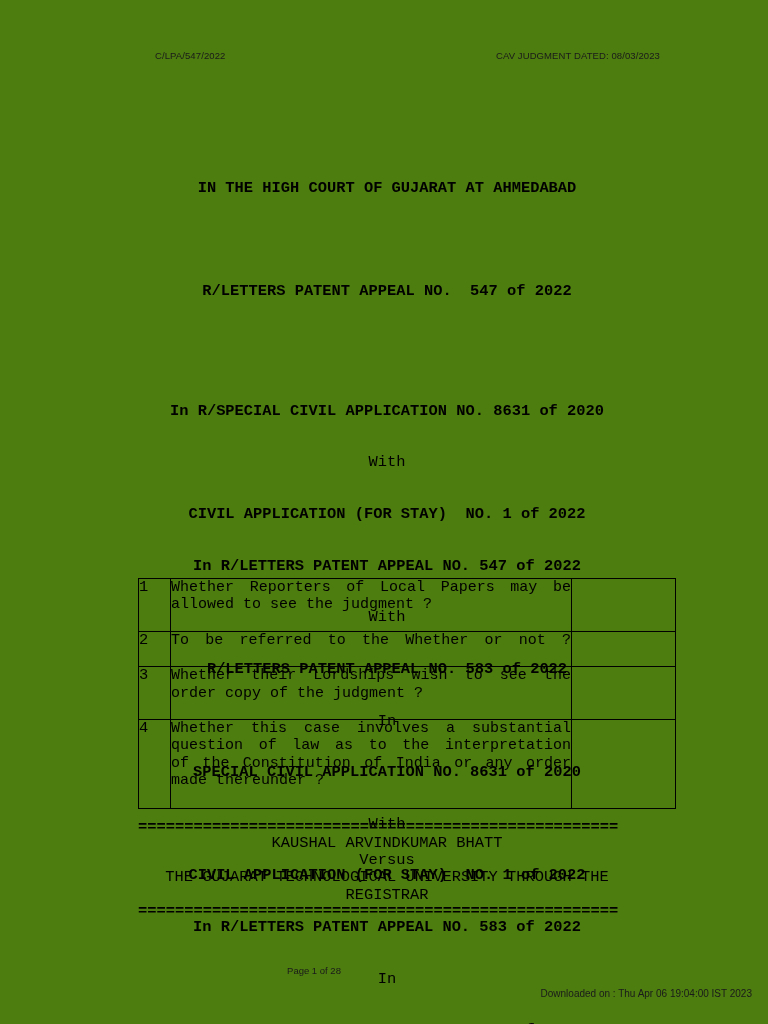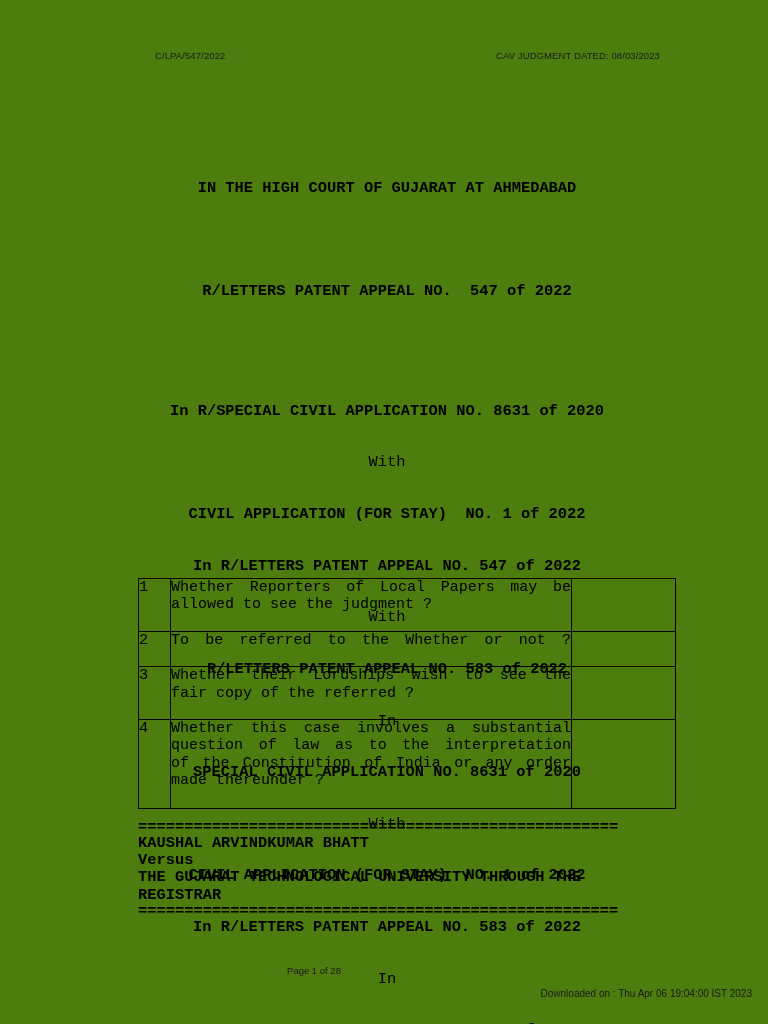--- a/index.html
+++ b/index.html
@@ -104,21 +104,21 @@
 
   
   .parties {
     position: absolute;
     left: 138px;
     top: 820px;
     width: 498px;
     font-size: 15.4px;
     line-height: 17.2px;
   }
-  .parties .ln { text-align: left; font-weight: bold; }
+  .parties .ln { text-align: center; }
 
   
   .page-number {
     position: absolute;
     top: 965px;
     left: 0;
     width: 628px;
     text-align: center;
     font-family: "Liberation Sans", sans-serif;
     font-size: 9.5px;
@@ -201,21 +201,21 @@
         <td class="cell-q">
           <span class="q-just">To be referred to the Whether or not ?</span>
           <div class="pad-1"></div>
         </td>
         <td class="cell-q"></td>
       </tr>
       <tr>
         <td class="cell-num">3</td>
         <td class="cell-q">
           <span class="q-just">Whether their Lordships wish to see the</span>
-          <span>fair copy of the referred ?</span>
+          <span>order copy of the judgment ?</span>
           <div class="pad-1"></div>
         </td>
         <td class="cell-q"></td>
       </tr>
       <tr>
         <td class="cell-num">4</td>
         <td class="cell-q">
           <span class="q-just">Whether this case involves a substantial</span>
           <span class="q-just">question of law as to the interpretation</span>
           <span class="q-just">of the Constitution of India or any order</span>

